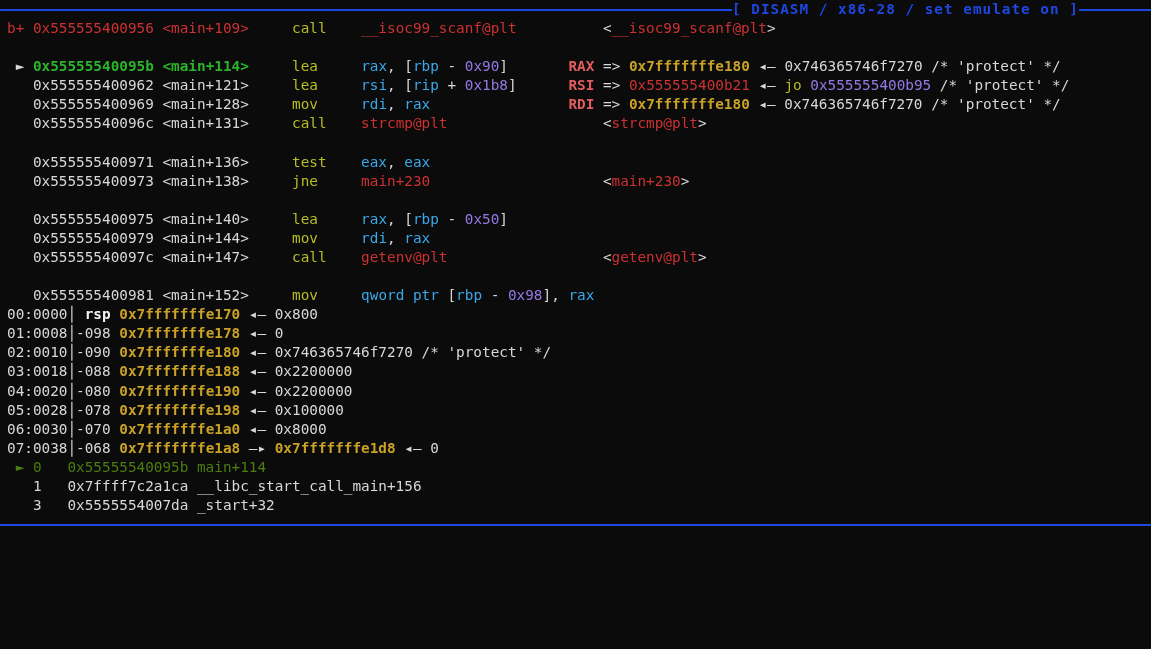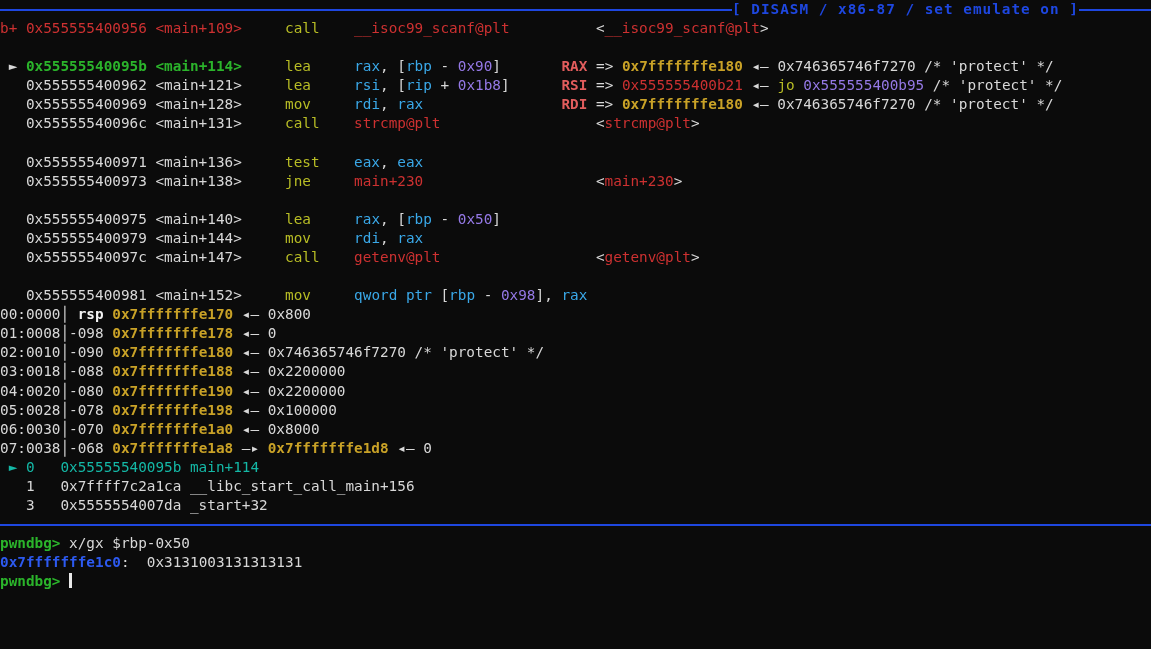--- a/index.html
+++ b/index.html
@@ -8,21 +8,21 @@
   }
   html,body{margin:0;padding:0;}
   body{
     width:1151px;height:649px;
     background:var(--bg);
     font-family:"DejaVu Sans Mono", monospace;
     font-size:14.35px;
     line-height:19.09px;
     overflow:hidden;
   }
-  .pane{}
+  .pane{padding-left:7px;}
   .tl{white-space:pre;height:19.09px;}
   .rule{display:flex;align-items:center;height:19.09px;}
   .rl{height:2px;background:var(--blue);}
   .grow{flex:1 1 auto;}
   .rlabel{
     color:var(--blue);
     font-weight:bold;
     letter-spacing:1px;
     white-space:pre;
   }
@@ -33,21 +33,21 @@
     vertical-align:-2px;
   }
 </style>
 </head>
 <body>
 
 <div>
 
   <div class="rule">
     <span class="rl" style="width:732px"></span>
-    <span class="rlabel">[ DISASM / x86-87 / set emulate on ]</span>
+    <span class="rlabel">[ DISASM / x86-28 / set emulate on ]</span>
     <span class="rl grow"></span>
   </div>
 
   <div class="pane" id="disasm">
       <div class="tl"><span style="color: rgb(205, 49, 49);">b+ 0x555555400956 &lt;main+109&gt;</span><span style="color: rgb(216, 216, 216);">     </span><span style="color: rgb(184, 189, 37);">call</span><span style="color: rgb(216, 216, 216);">    </span><span style="color: rgb(205, 49, 49);">__isoc99_scanf@plt</span><span style="color: rgb(216, 216, 216);">          </span><span style="color: rgb(216, 216, 216);">&lt;</span><span style="color: rgb(205, 49, 49);">__isoc99_scanf@plt</span><span style="color: rgb(216, 216, 216);">&gt;</span></div>
       <div class="tl">&nbsp;</div>
       <div class="tl"><span style="color: rgb(216, 216, 216);"> ► </span><span style="color: rgb(43, 180, 43); font-weight: bold;">0x55555540095b &lt;main+114&gt;</span><span style="color: rgb(216, 216, 216);">     </span><span style="color: rgb(184, 189, 37);">lea</span><span style="color: rgb(216, 216, 216);">     </span><span style="color: rgb(58, 168, 232);">rax</span><span style="color: rgb(216, 216, 216);">, [</span><span style="color: rgb(58, 168, 232);">rbp</span><span style="color: rgb(216, 216, 216);"> - </span><span style="color: rgb(149, 121, 230);">0x90</span><span style="color: rgb(216, 216, 216);">]</span><span style="color: rgb(216, 216, 216);">       </span><span style="color: rgb(226, 93, 93); font-weight: bold;">RAX</span><span style="color: rgb(216, 216, 216);"> =&gt; </span><span style="color: rgb(201, 162, 39); font-weight: bold;">0x7fffffffe180</span><span style="color: rgb(216, 216, 216);"> ◂— </span><span style="color: rgb(216, 216, 216);">0x746365746f7270 /* 'protect' */</span></div>
       <div class="tl"><span style="color: rgb(216, 216, 216);">   0x555555400962 &lt;main+121&gt;</span><span style="color: rgb(216, 216, 216);">     </span><span style="color: rgb(184, 189, 37);">lea</span><span style="color: rgb(216, 216, 216);">     </span><span style="color: rgb(58, 168, 232);">rsi</span><span style="color: rgb(216, 216, 216);">, [</span><span style="color: rgb(58, 168, 232);">rip</span><span style="color: rgb(216, 216, 216);"> + </span><span style="color: rgb(149, 121, 230);">0x1b8</span><span style="color: rgb(216, 216, 216);">]</span><span style="color: rgb(216, 216, 216);">      </span><span style="color: rgb(226, 93, 93); font-weight: bold;">RSI</span><span style="color: rgb(216, 216, 216);"> =&gt; </span><span style="color: rgb(205, 49, 49);">0x555555400b21</span><span style="color: rgb(216, 216, 216);"> ◂— </span><span style="color: rgb(184, 189, 37);">jo</span><span style="color: rgb(216, 216, 216);"> </span><span style="color: rgb(149, 121, 230);">0x555555400b95</span><span style="color: rgb(216, 216, 216);"> /* 'protect' */</span></div>
       <div class="tl"><span style="color: rgb(216, 216, 216);">   0x555555400969 &lt;main+128&gt;</span><span style="color: rgb(216, 216, 216);">     </span><span style="color: rgb(184, 189, 37);">mov</span><span style="color: rgb(216, 216, 216);">     </span><span style="color: rgb(58, 168, 232);">rdi</span><span style="color: rgb(216, 216, 216);">, </span><span style="color: rgb(58, 168, 232);">rax</span><span style="color: rgb(216, 216, 216);">                </span><span style="color: rgb(226, 93, 93); font-weight: bold;">RDI</span><span style="color: rgb(216, 216, 216);"> =&gt; </span><span style="color: rgb(201, 162, 39); font-weight: bold;">0x7fffffffe180</span><span style="color: rgb(216, 216, 216);"> ◂— </span><span style="color: rgb(216, 216, 216);">0x746365746f7270 /* 'protect' */</span></div>
       <div class="tl"><span style="color: rgb(216, 216, 216);">   0x55555540096c &lt;main+131&gt;</span><span style="color: rgb(216, 216, 216);">     </span><span style="color: rgb(184, 189, 37);">call</span><span style="color: rgb(216, 216, 216);">    </span><span style="color: rgb(205, 49, 49);">strcmp@plt</span><span style="color: rgb(216, 216, 216);">                  </span><span style="color: rgb(216, 216, 216);">&lt;</span><span style="color: rgb(205, 49, 49);">strcmp@plt</span><span style="color: rgb(216, 216, 216);">&gt;</span></div>
@@ -69,28 +69,23 @@
       <div class="tl"><span style="color: rgb(216, 216, 216);">02:0010</span><span style="color: rgb(216, 216, 216);">│</span><span style="color: rgb(216, 216, 216);">-090</span><span style="color: rgb(216, 216, 216);"> </span><span style="color: rgb(201, 162, 39); font-weight: bold;">0x7fffffffe180</span><span style="color: rgb(216, 216, 216);"> ◂— </span><span style="color: rgb(216, 216, 216);">0x746365746f7270 /* 'protect' */</span></div>
       <div class="tl"><span style="color: rgb(216, 216, 216);">03:0018</span><span style="color: rgb(216, 216, 216);">│</span><span style="color: rgb(216, 216, 216);">-088</span><span style="color: rgb(216, 216, 216);"> </span><span style="color: rgb(201, 162, 39); font-weight: bold;">0x7fffffffe188</span><span style="color: rgb(216, 216, 216);"> ◂— </span><span style="color: rgb(216, 216, 216);">0x2200000</span></div>
       <div class="tl"><span style="color: rgb(216, 216, 216);">04:0020</span><span style="color: rgb(216, 216, 216);">│</span><span style="color: rgb(216, 216, 216);">-080</span><span style="color: rgb(216, 216, 216);"> </span><span style="color: rgb(201, 162, 39); font-weight: bold;">0x7fffffffe190</span><span style="color: rgb(216, 216, 216);"> ◂— </span><span style="color: rgb(216, 216, 216);">0x2200000</span></div>
       <div class="tl"><span style="color: rgb(216, 216, 216);">05:0028</span><span style="color: rgb(216, 216, 216);">│</span><span style="color: rgb(216, 216, 216);">-078</span><span style="color: rgb(216, 216, 216);"> </span><span style="color: rgb(201, 162, 39); font-weight: bold;">0x7fffffffe198</span><span style="color: rgb(216, 216, 216);"> ◂— </span><span style="color: rgb(216, 216, 216);">0x100000</span></div>
       <div class="tl"><span style="color: rgb(216, 216, 216);">06:0030</span><span style="color: rgb(216, 216, 216);">│</span><span style="color: rgb(216, 216, 216);">-070</span><span style="color: rgb(216, 216, 216);"> </span><span style="color: rgb(201, 162, 39); font-weight: bold;">0x7fffffffe1a0</span><span style="color: rgb(216, 216, 216);"> ◂— </span><span style="color: rgb(216, 216, 216);">0x8000</span></div>
       <div class="tl"><span style="color: rgb(216, 216, 216);">07:0038</span><span style="color: rgb(216, 216, 216);">│</span><span style="color: rgb(216, 216, 216);">-068</span><span style="color: rgb(216, 216, 216);"> </span><span style="color: rgb(201, 162, 39); font-weight: bold;">0x7fffffffe1a8</span><span style="color: rgb(216, 216, 216);"> —▸ </span><span style="color: rgb(201, 162, 39); font-weight: bold;">0x7fffffffe1d8</span><span style="color: rgb(216, 216, 216);"> ◂— </span><span style="color: rgb(216, 216, 216);">0</span></div>
     </div>
 
 
   <div class="pane" id="backtrace">
-      <div class="tl"><span style="color: #14b8a6;"> ► 0   0x55555540095b main+114</span></div>
+      <div class="tl"><span style="color: #4d7c0f;"> ► 0   0x55555540095b main+114</span></div>
       <div class="tl"><span style="color: rgb(216, 216, 216);">   1   0x7ffff7c2a1ca __libc_start_call_main+156</span></div>
       <div class="tl"><span style="color: rgb(216, 216, 216);">   3   0x5555554007da _start+32</span></div>
     </div>
 
   <div class="rule">
     <span class="rl grow"></span>
   </div>
 
-  <div class="pane" id="console">
-      <div class="tl"><span style="color: rgb(43, 180, 43); font-weight: bold;">pwndbg&gt; </span><span style="color: rgb(216, 216, 216);">x/gx $rbp-0x50</span></div>
-      <div class="tl"><span style="color: rgb(45, 90, 240); font-weight: bold;">0x7fffffffe1c0</span><span style="color: rgb(216, 216, 216);">:  </span><span style="color: rgb(216, 216, 216);">0x3131003131313131</span></div>
-      <div class="tl"><span style="color: rgb(43, 180, 43); font-weight: bold;">pwndbg&gt; </span><span class="cursor"></span></div>
-    </div>
 
 </div>
 
 </body></html>

